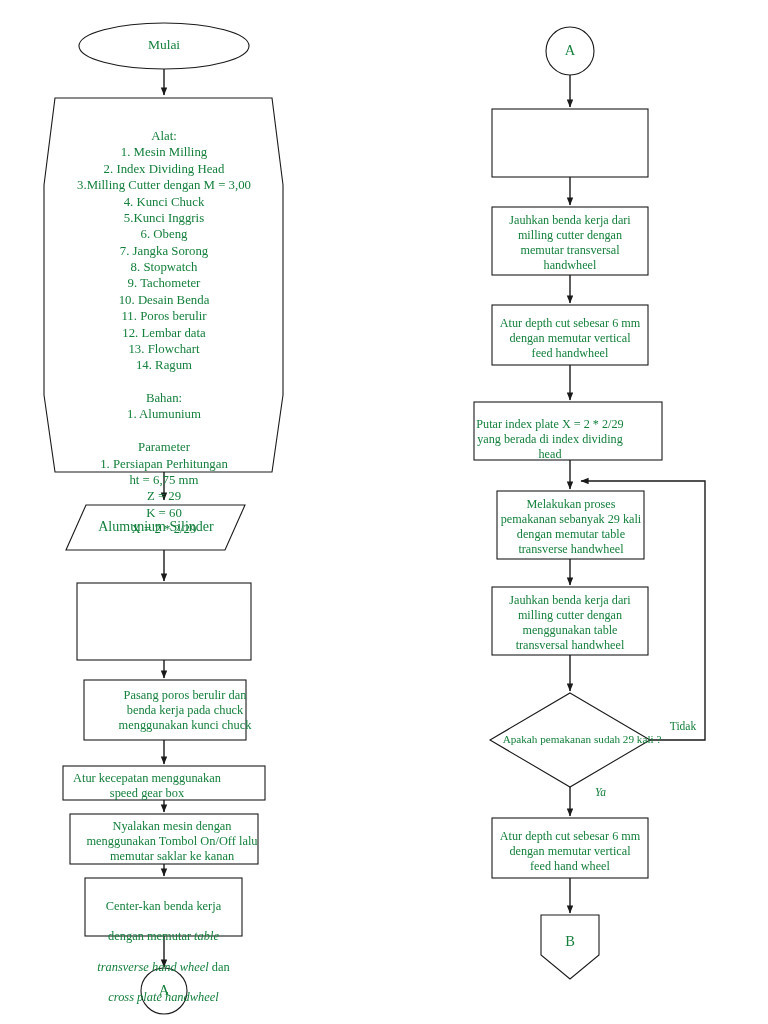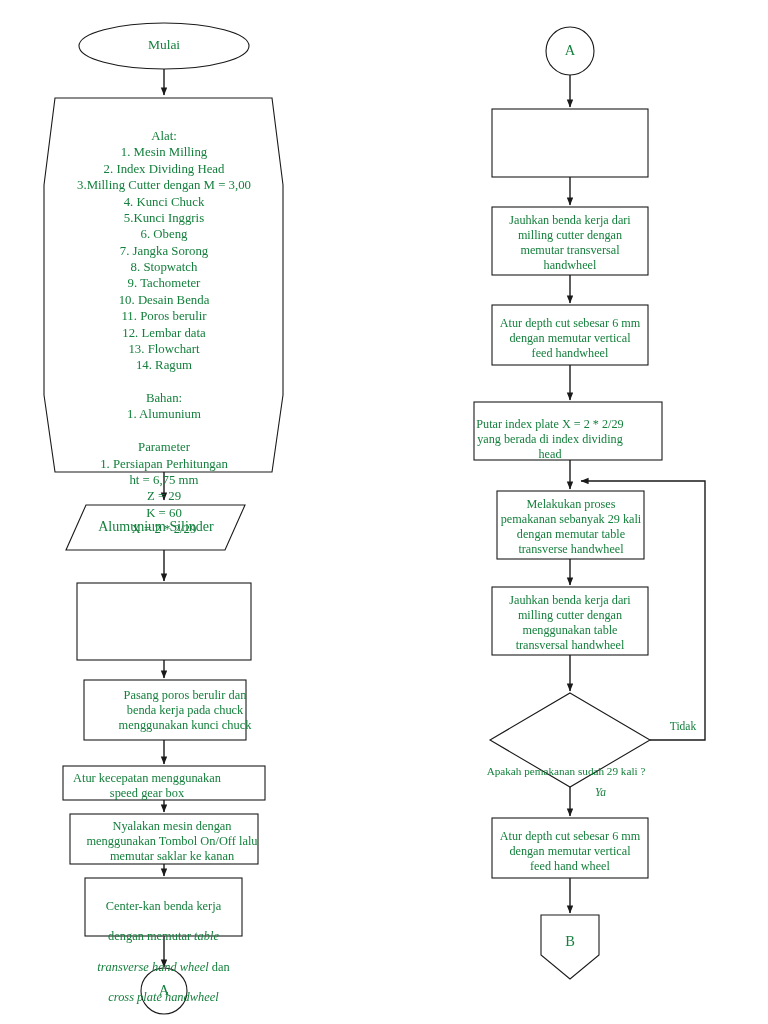--- a/index.html
+++ b/index.html
@@ -204,21 +204,21 @@
   <div class="node-text t-proc-r" style="left:499px; top:497px; width:144px;">Melakukan proses
 pemakanan sebanyak 29 kali
 dengan memutar table
 transverse handwheel</div>
 
   <div class="node-text t-proc-r" style="left:494px; top:593px; width:152px;">Jauhkan benda kerja dari
 milling cutter dengan
 menggunakan table
 transversal handwheel</div>
 
-  <div class="node-text t-decision" style="left:476px; top:733px; width:180px;margin-top:32px;">Apakah pemakanan sudah 29 kali ?</div>
+  <div class="node-text t-decision" style="left:492px; top:733px; width:180px;">Apakah pemakanan sudah 29 kali ?</div>
 
   <div class="node-text t-edge-label" style="left:660px; top:719px; width:46px;">Tidak</div>
 
   <div class="node-text t-edge-label" style="left:576px; top:785px; width:30px; text-align:right;font-style:italic;">Ya</div>
 
   <div class="node-text t-proc-r" style="left:494px; top:829px; width:152px;">Atur depth cut sebesar 6 mm
 dengan memutar vertical
 feed hand wheel</div>
 
   <div class="node-text t-conn" style="left:550px; top:933px; width:40px;">B</div>

